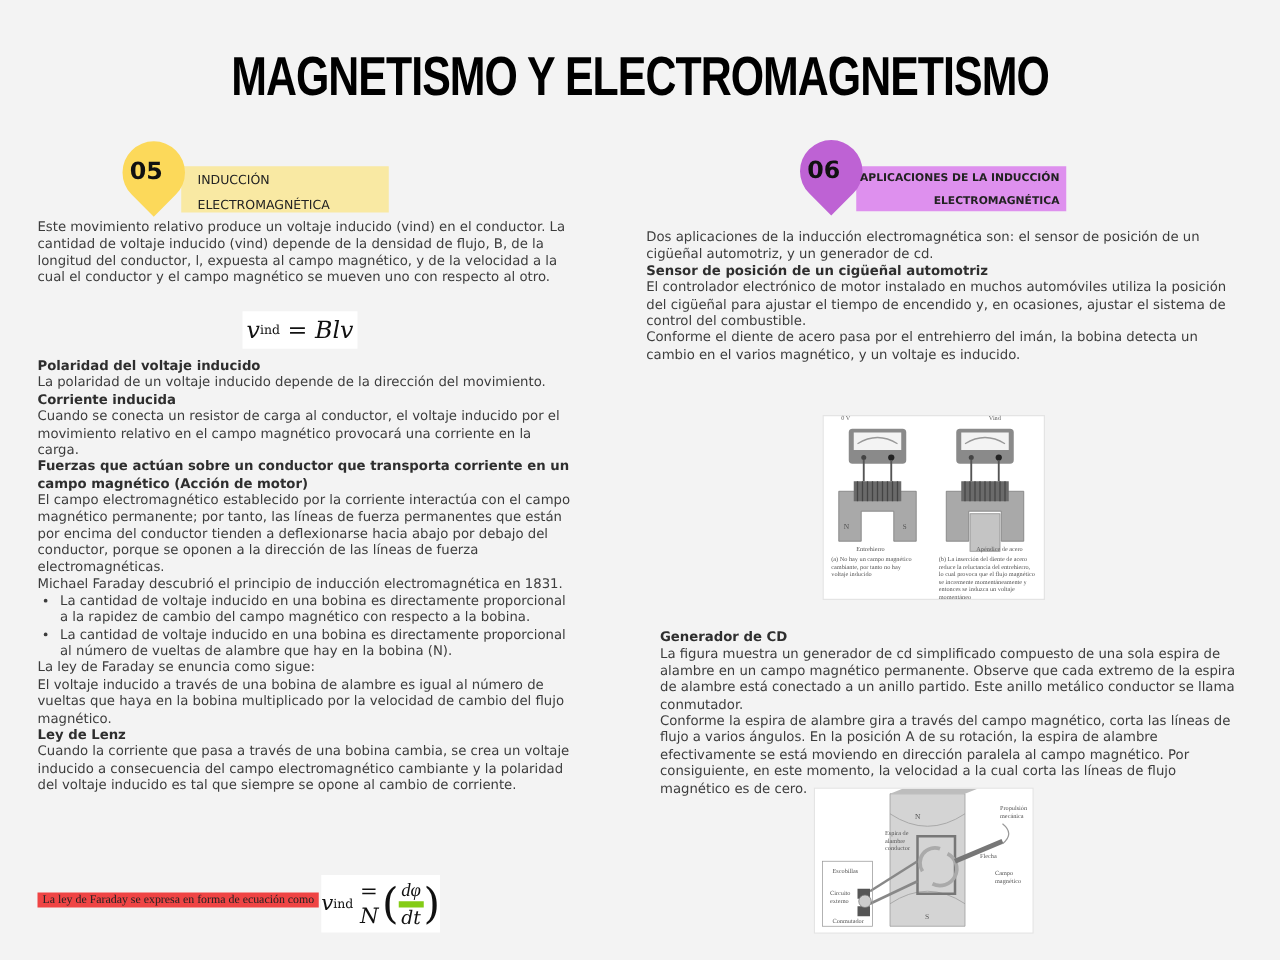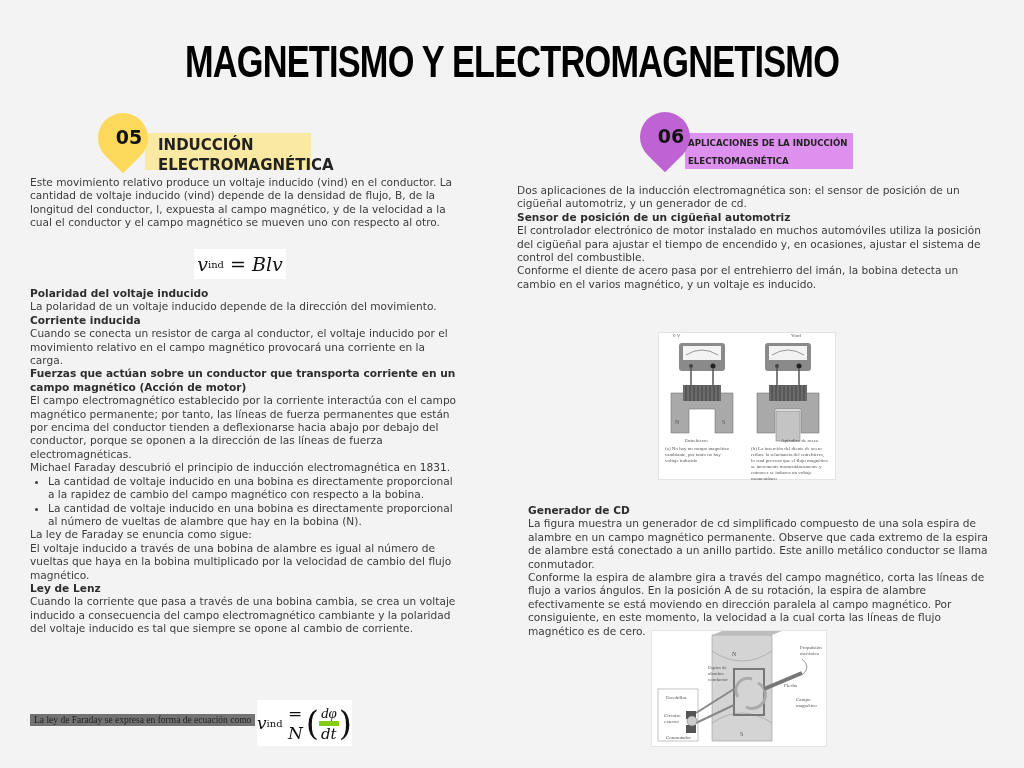--- a/index.html
+++ b/index.html
@@ -14,61 +14,61 @@
     font-size: 44px; letter-spacing: -1px; color: #000;
     transform: scaleX(0.78); transform-origin: center;
     line-height: 48px;
   }
   .pin {
     position: absolute; width: 50px; height: 50px;
     border-radius: 50% 50% 50% 0; transform: rotate(-45deg);
   }
   .pin-num {
     position: absolute; width: 38px; text-align: center;
-    font-family: "DejaVu Sans", sans-serif; font-weight: bold; font-size: 19px; color: #111; padding-left: 12px;
+    font-family: "DejaVu Sans", sans-serif; font-weight: bold; font-size: 19px; color: #111;
   }
   .tag {
     position: absolute; font-family: "DejaVu Sans", sans-serif;
     color: #222; text-transform: uppercase;
   }
   .text {
     position: absolute; font-size: 10.6px; line-height: 13.4px; color: #3c3c3c;
   }
   .text p { margin: 0; }
   .text b { color: #2e2e2e; font-weight: bold; }
   .text ul { margin: 0; padding-left: 18px; }
   .text li { margin: 0; padding-left: 0; }
   .eq-box {
     position: absolute; background: #fff;
     font-family: "DejaVu Serif", serif; font-style: italic; color: #111;
     display: flex; align-items: center; justify-content: center;
   }
   .eq-box sub { font-style: normal; font-size: 10px; }
   .faraday-caption {
-    position: absolute; background: #737373; font-family: "Liberation Serif", serif;
+    position: absolute; background: #ef4444; font-family: "Liberation Serif", serif;
     font-size: 9.5px; color: #222; padding: 1px 4px;
   }
   .frac { display: inline-flex; flex-direction: column; align-items: center; font-size: 15px; line-height: 16px; }
   .frac .num { border-bottom: 5px solid #84cc16; padding: 0 2px; font-family: Liberation Serif, serif; }
   .paren { font-size: 34px; font-style: normal; font-weight: 200; line-height: 30px; }
   .figure {
     position: absolute; background: #fff; border: 1px solid #e4e4e4;
   }
   .fig-cap { position: absolute; font-family: "Liberation Serif", serif; font-size: 5px; color: #555; line-height: 6px; }
 </style>
 </head>
 <body>
 
 <div class="title">MAGNETISMO Y ELECTROMAGNETISMO</div>
 
 <div>
   <div style="position:absolute;left:145px;top:133px;width:166px;height:37px;background:#f9e9a3;"></div>
   <div class="pin" style="left:98px;top:113px;background:#fcd95a;"></div>
   <div class="pin-num" style="left:98px;top:126px;">05</div>
-  <div class="tag" style="left:158px;top:135px;font-size:15px;line-height:20px;font-weight:700;">
+  <div class="tag" style="left:158px;top:135px;font-size:10px;line-height:20px;font-weight:400;">
     <div>INDUCCIÓN</div>
     <div>ELECTROMAGNÉTICA</div>
   </div>
 </div>
 
 <div class="text" style="left:30px;top:176px;width:430px;">
   <p>Este movimiento relativo produce un voltaje inducido (vind) en el conductor. La cantidad de voltaje inducido (vind) depende de la densidad de flujo, B, de la longitud del conductor, l, expuesta al campo magnético, y de la velocidad a la cual el conductor y el campo magnético se mueven uno con respecto al otro.</p>
 </div>
 
 <div class="eq-box" style="left:194px;top:249px;width:92px;height:30px;font-size:19px;">
@@ -99,21 +99,21 @@
   <span>v</span><sub>ind</sub>&nbsp;<span>= N</span><span class="paren">(</span><span class="frac">
       <span class="num">dφ</span>
       <span>dt</span>
     </span><span class="paren">)</span>
 </div>
 
 <div>
   <div style="position:absolute;left:685px;top:133px;width:168px;height:36px;background:#de90ee;"></div>
   <div class="pin" style="left:640px;top:112px;background:#be62d4;"></div>
   <div class="pin-num" style="left:640px;top:125px;">06</div>
-  <div class="tag" style="left:688px;top:134px;font-size:8.6px;line-height:18px;font-weight:600;">
+  <div class="tag" style="left:688px;top:134px;font-size:8.6px;line-height:18px;font-weight:600;text-align:right;">
     <div>APLICACIONES DE LA INDUCCIÓN</div>
     <div>ELECTROMAGNÉTICA</div>
   </div>
 </div>
 
 <div class="text" style="left:517px;top:184px;width:470px;">
   <p>Dos aplicaciones de la inducción electromagnética son: el sensor de posición de un cigüeñal automotriz, y un generador de cd.</p>
   <p><b>Sensor de posición de un cigüeñal automotriz</b></p>
   <p>El controlador electrónico de motor instalado en muchos automóviles utiliza la posición del cigüeñal para ajustar el tiempo de encendido y, en ocasiones, ajustar el sistema de control del combustible.</p>
   <p>Conforme el diente de acero pasa por el entrehierro del imán, la bobina detecta un cambio en el varios magnético, y un voltaje es inducido.</p>

